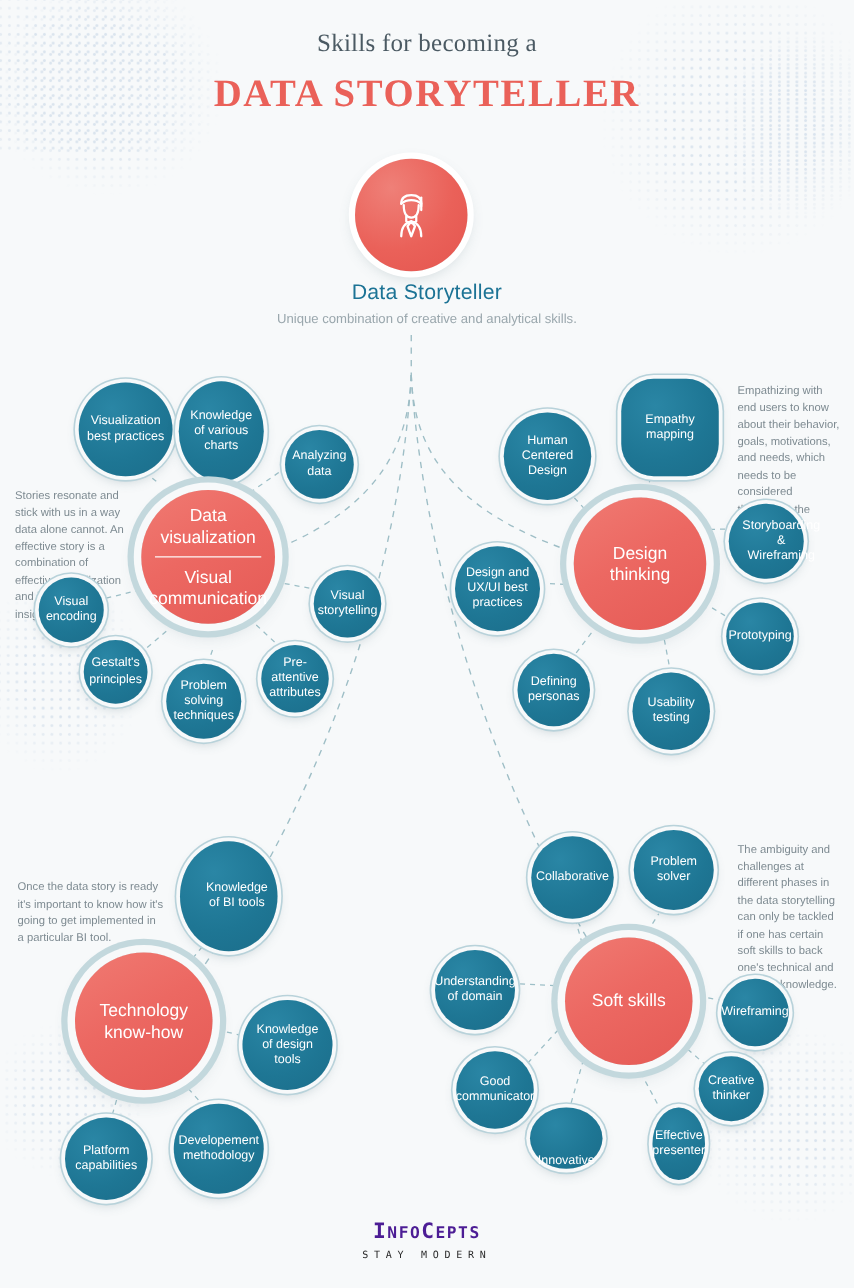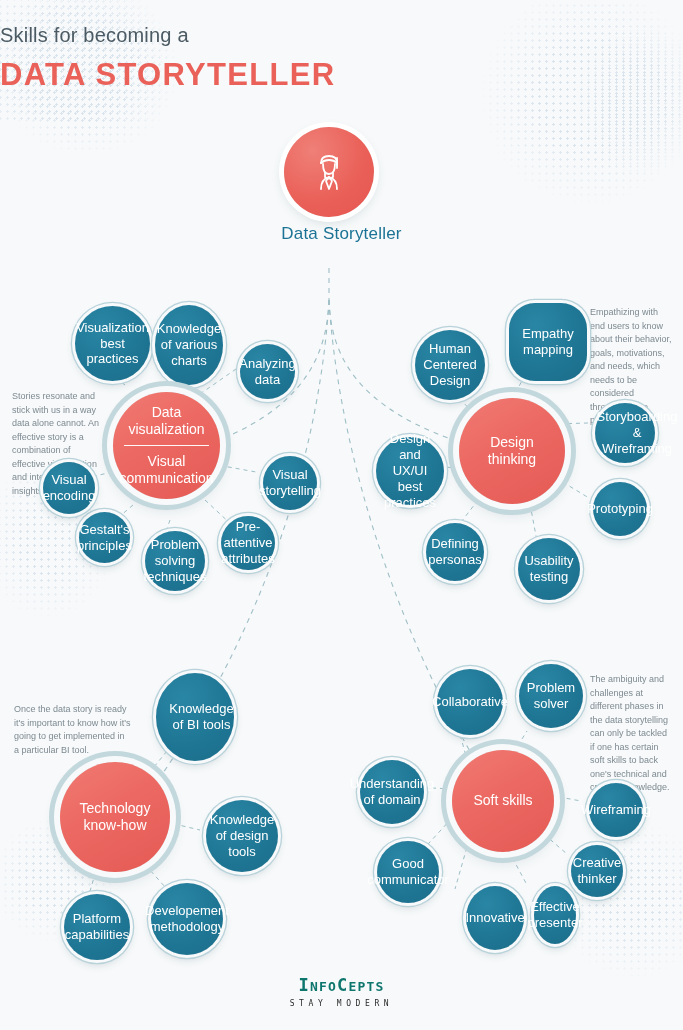--- a/index.html
+++ b/index.html
@@ -37,21 +37,21 @@
   .ht-br{right:-40px;bottom:20px;width:200px;height:220px;
     -webkit-mask-image:radial-gradient(ellipse 110px 110px at 55% 50%, #000 30%, transparent 72%);
     mask-image:radial-gradient(ellipse 110px 110px at 55% 50%, #000 30%, transparent 72%);}
   .ht-bl{left:-40px;bottom:60px;width:170px;height:180px;
     -webkit-mask-image:radial-gradient(ellipse 90px 90px at 55% 50%, #000 28%, transparent 70%);
     mask-image:radial-gradient(ellipse 90px 90px at 55% 50%, #000 28%, transparent 70%);}
 
   .arcs{position:absolute;inset:0;pointer-events:none;}
 
   
-  .header{position:absolute;left:0;right:0;top:24px;}
+  .header{position:absolute;left:0;right:0;top:24px;text-align:center;font-family:Liberation Serif, serif;}
   .kicker{
     font-size:20px;color:#4b5a63;letter-spacing:.2px;font-weight:400;
     margin:0 0 10px 0;
   }
   .bigtitle{
     font-size:31px;font-weight:bold;color:#ea6159;letter-spacing:1.3px;
     margin:0;
   }
 
   
@@ -77,43 +77,42 @@
     display:flex;align-items:center;justify-content:center;
     text-align:center;color:#ffffff;
     box-sizing:border-box;
     line-height:1.22;
   }
   .node span{display:block;padding:0 6px;}
 
   .sat{
     background:radial-gradient(circle at 35% 28%, #2a86a5 0%, #1e7694 58%, #1b6d8a 100%);
     box-shadow:0 0 0 3px #f7f9fa, 0 0 0 4.3px #b8d2da, 0 4px 9px rgba(70,100,112,.26);
-    font-size:13px;
-    margin-left:12px;
+    font-size:10px;
   }
   .hub{
     background:linear-gradient(150deg,#f07a72 0%,#ec6862 45%,#e55a55 100%);
     box-shadow:0 0 0 6px #f7f9fa, 0 0 0 11px #c3d8dd, 0 6px 16px rgba(70,100,112,.3);
     font-size:14px;
   }
   .hub.two-line-split span{padding:0 10px;}
   .hub .divider{
     width:74%;height:1.4px;background:#ffffff;margin:7px auto;opacity:.95;
   }
 
   
   .note{
     position:absolute;font-size:9px;line-height:1.5;color:#7d8a91;
   }
 
   
   .footer{position:absolute;left:0;right:0;bottom:22px;text-align:center;}
   .logo{
     font-family:"DejaVu Sans Mono", monospace;
-    font-size:17px;font-weight:bold;color:#0f766e;letter-spacing:1.2px;
+    font-size:17px;font-weight:bold;color:#4c1d95;letter-spacing:1.2px;
   }
   .logo .cap{font-size:17px;}
   .logo .sm{font-size:13px;}
   .tagline{
     font-family:"DejaVu Sans Mono", monospace;
     font-size:8px;color:#2a2a2a;letter-spacing:4.6px;margin-top:4px;
   }
 </style>
 </head>
 <body>
@@ -184,20 +183,21 @@
       <path d="M18 17 q0 -7 8 -7 q8 0 8 7 l0 2"></path>
       <path d="M18 17 q3 -3 8 -3 q5 0 8 3"></path>
       <path d="M34 12 l0 10"></path>
       <path d="M20 18 q0 10 6 10 q6 0 6 -10"></path>
       <path d="M22 27 l0 4 q4 3 8 0 l0 -4"></path>
       <path d="M18 43 q0 -10 8 -12 q8 2 8 12"></path>
       <path d="M26 31 l-3 4 l3 8 l3 -8 z"></path>
     </svg>
   </div>
   <div class="hero-title">Data Storyteller</div>
+  <div class="hero-sub">Unique combination of creative and analytical skills.</div>
 
   <div class="note" style="left:12px;top:390px;width:92px;">Stories resonate and stick with us in a way data alone cannot. An effective story is a combination of effective visualization and interesting insights.</div>
 
   <div class="node sat" style="left:63px;top:306px;width:75px;height:75px;">
     <span>Visualization best practices</span>
     </div>
 
   <div class="node sat" style="left:143px;top:305px;width:68px;height:80px;">
     <span>Knowledge of various charts</span>
     </div>
@@ -309,21 +309,21 @@
     </div>
 
   <div class="node sat" style="left:559px;top:845px;width:52px;height:52px;">
     <span>Creative thinker</span>
     </div>
 
   <div class="node sat" style="left:522px;top:886px;width:42px;height:58px;">
     <span>Effective presenter</span>
     </div>
 
-  <div class="node sat" style="left:454px;top:886px;width:58px;height:64px;">
+  <div class="node sat" style="left:424px;top:886px;width:58px;height:49px;align-items:flex-end;">
     <span>Innovative</span>
     </div>
 
   <div class="node sat" style="left:365px;top:841px;width:62px;height:62px;">
     <span>Good communicator</span>
     </div>
 
   <div class="node sat" style="left:348px;top:760px;width:64px;height:64px;">
     <span>Understanding of domain</span>
     </div>

